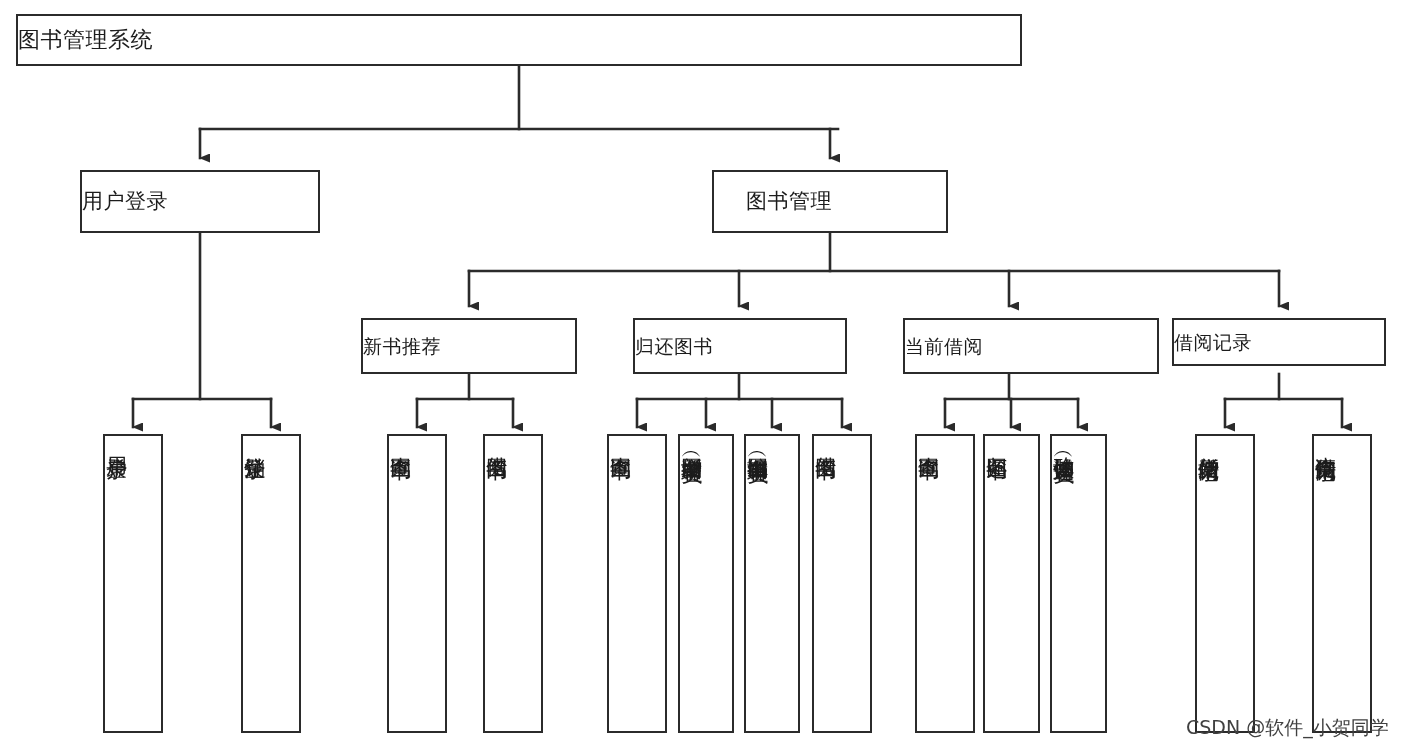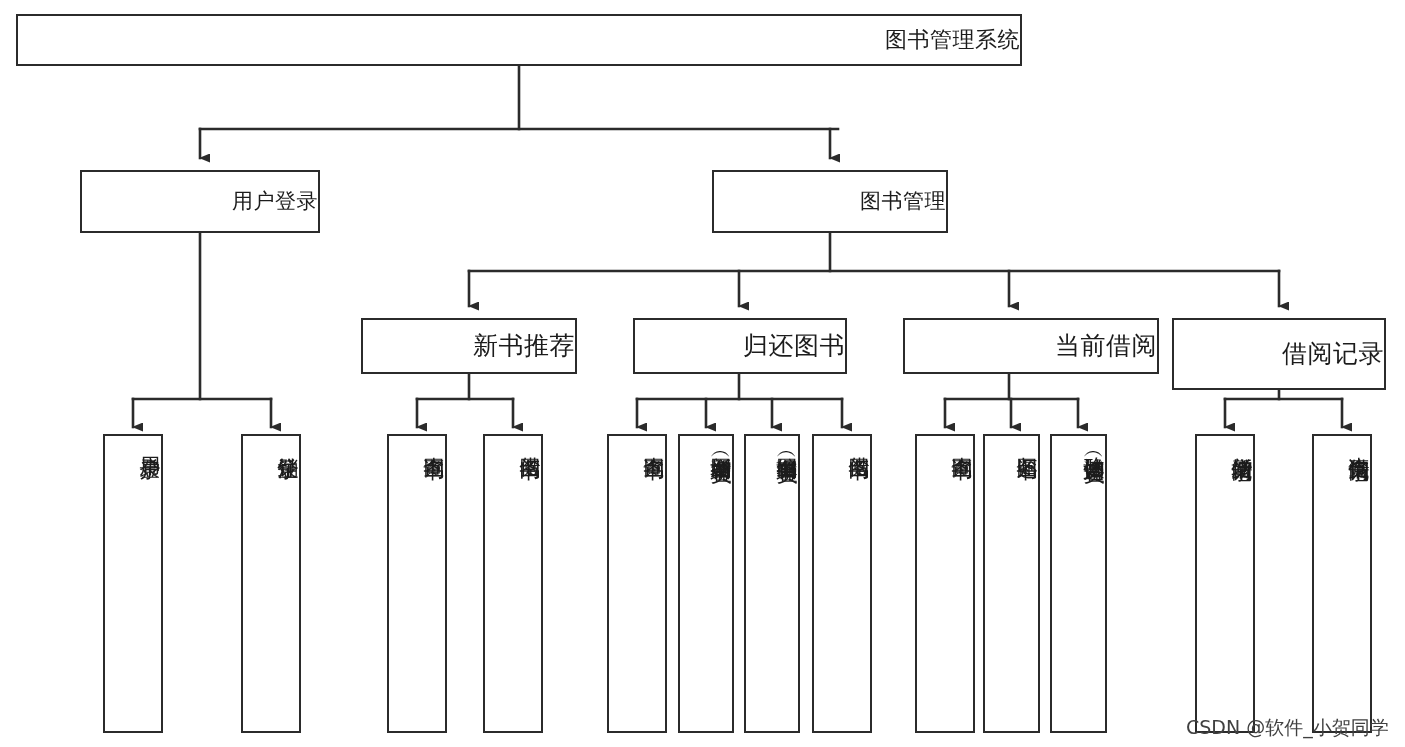--- a/index.html
+++ b/index.html
@@ -26,42 +26,42 @@
     height: 747px;
     pointer-events: none;
   }
   .node {
     position: absolute;
     box-sizing: border-box;
     background: #ffffff;
     border: 2px solid #2b2b2b;
     display: flex;
     align-items: center;
-    justify-content: flex-end;
+    justify-content: flex-start;
     z-index: 2;
   }
   .node-label {
     color: #1c1c1c;
     text-align: center;
     line-height: 1.18;
     letter-spacing: 0.5px;
     white-space: nowrap;
   }
   
   .node.horiz .node-label {
     writing-mode: horizontal-tb;
   }
   .node.root .node-label {
     font-size: 22px;
   }
   .node.lvl1 .node-label {
     font-size: 21px;
   }
   .node.lvl2 .node-label {
-    font-size: 25px;
+    font-size: 19px;
   }
   
   .node.leaf {
     align-items: flex-start;
     padding-top: 4px;
   }
   .node.leaf .node-label {
     writing-mode: vertical-rl;
     text-orientation: upright;
     font-size: 21px;
@@ -136,34 +136,34 @@
     </g>
   </svg>
 
   <div class="node root horiz" style="left:16px; top:14px; width:1006px; height:52px;">
     <span class="node-label">图书管理系统</span>
   </div>
 
   <div class="node lvl1 horiz" style="left:80px; top:170px; width:240px; height:63px;">
     <span class="node-label">用户登录</span>
   </div>
-  <div class="node lvl1 horiz" style="left:712px; top:170px; width:236px; height:63px;">
+  <div class="node lvl1 horiz" style="left:712px; top:170px; width:236px; height:63px;padding-left:32px;">
     <span class="node-label">图书管理</span>
   </div>
 
   <div class="node lvl2 horiz" style="left:361px; top:318px; width:216px; height:56px;">
     <span class="node-label">新书推荐</span>
   </div>
   <div class="node lvl2 horiz" style="left:633px; top:318px; width:214px; height:56px;">
     <span class="node-label">归还图书</span>
   </div>
   <div class="node lvl2 horiz" style="left:903px; top:318px; width:256px; height:56px;">
     <span class="node-label">当前借阅</span>
   </div>
-  <div class="node lvl2 horiz" style="left:1172px; top:318px; width:214px; height:72px;">
+  <div class="node lvl2 horiz" style="left:1172px; top:318px; width:214px; height:48px;">
     <span class="node-label">借阅记录</span>
   </div>
 
   <div class="node leaf" style="left:103px; top:434px; width:60px; height:299px;">
     <span class="node-label">用户登录</span>
   </div>
   <div class="node leaf" style="left:241px; top:434px; width:60px; height:299px;">
     <span class="node-label">注销登录</span>
   </div>
 

